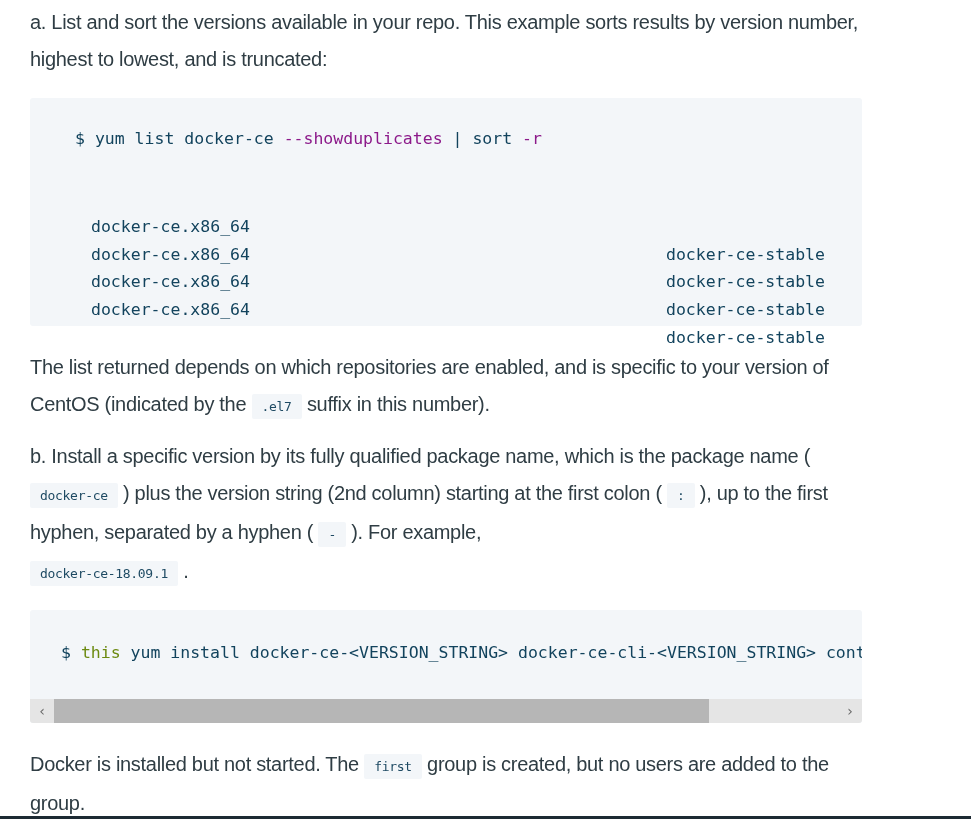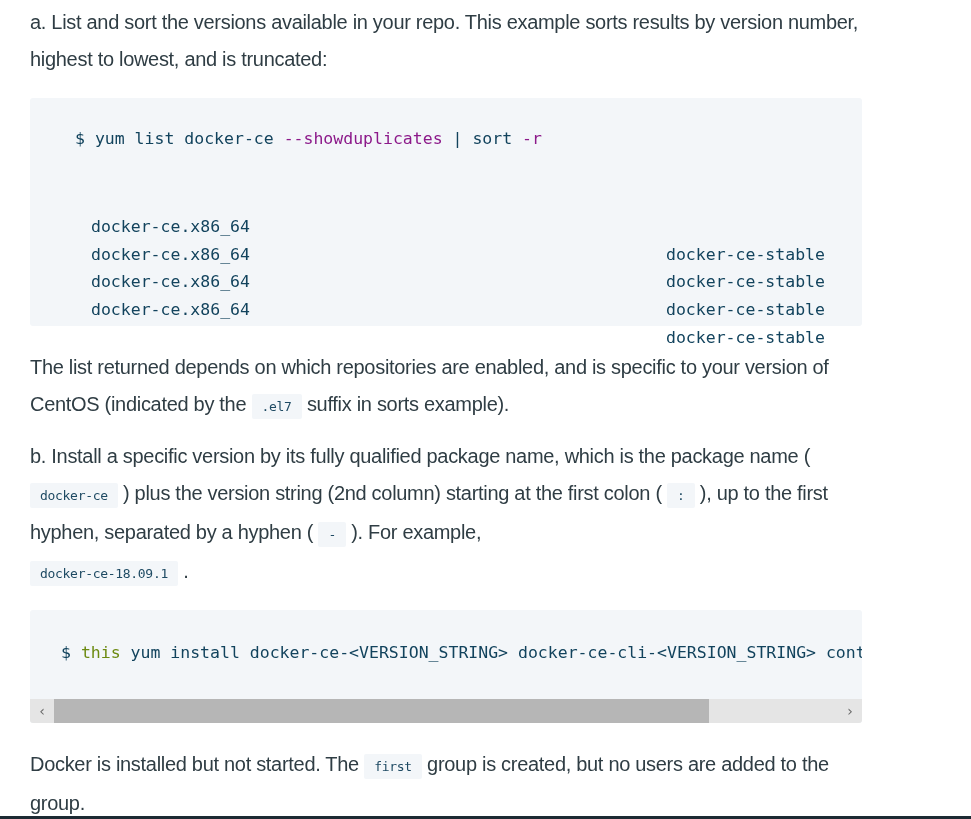--- a/index.html
+++ b/index.html
@@ -78,21 +78,21 @@
         <span class="c1">docker-ce.x86_64</span>
         <span class="c3">docker-ce-stable</span>
       </div>
       <div class="row">
         <span class="c1">docker-ce.x86_64</span>
         <span class="c3">docker-ce-stable</span>
       </div>
     </div>
   </div>
 
-  <p class="para p2"><span>The list returned depends on which repositories are enabled, and is specific to your version of CentOS (indicated by the </span><code class="inline">.el7</code><span> suffix in sorts example).</span></p>
+  <p class="para p2"><span>The list returned depends on which repositories are enabled, and is specific to your version of CentOS (indicated by the </span><code class="inline">.el7</code><span> suffix in this number).</span></p>
 
   <p class="para p3"><span>b. Install a specific version by its fully qualified package name, which is the package name ( </span><code class="inline">docker-ce</code><span> ) plus the version string (2nd column) starting at the first colon ( </span><code class="inline">:</code><span> ), up to the first hyphen, separated by a hyphen ( </span><code class="inline">-</code><span> ). For example, </span><br><code class="inline">docker-ce-18.09.1</code><span> .</span></p>
 
   <div class="codeblock block2">
     <div class="cmd"><span>$ </span><span class="kw">this</span><span> yum install docker-ce-&lt;VERSION_STRING&gt; docker-ce-cli-&lt;VERSION_STRING&gt; containerd.io</span></div>
     <div class="hscroll">
       <div class="arrow left">‹</div>
       <div class="thumb"></div>
       <div class="arrow right">›</div>
     </div>

